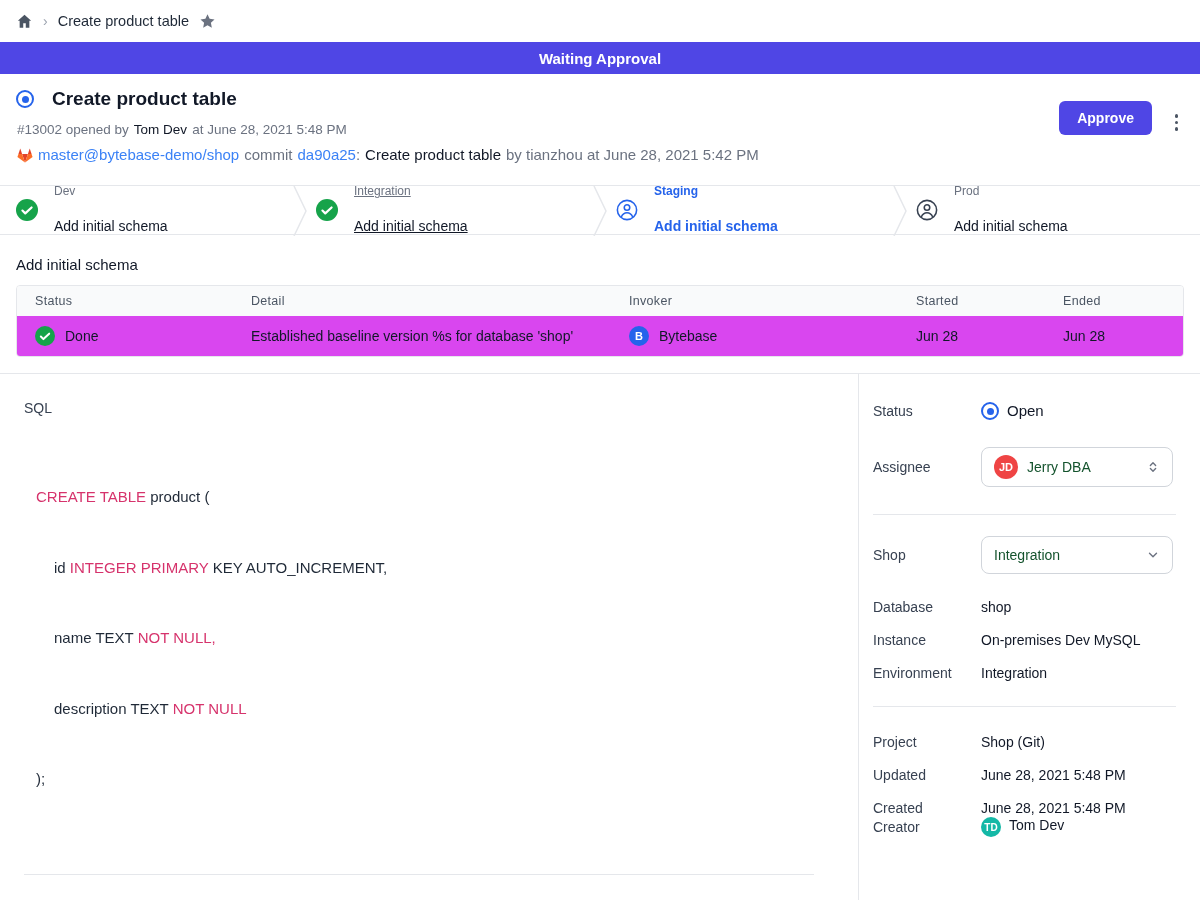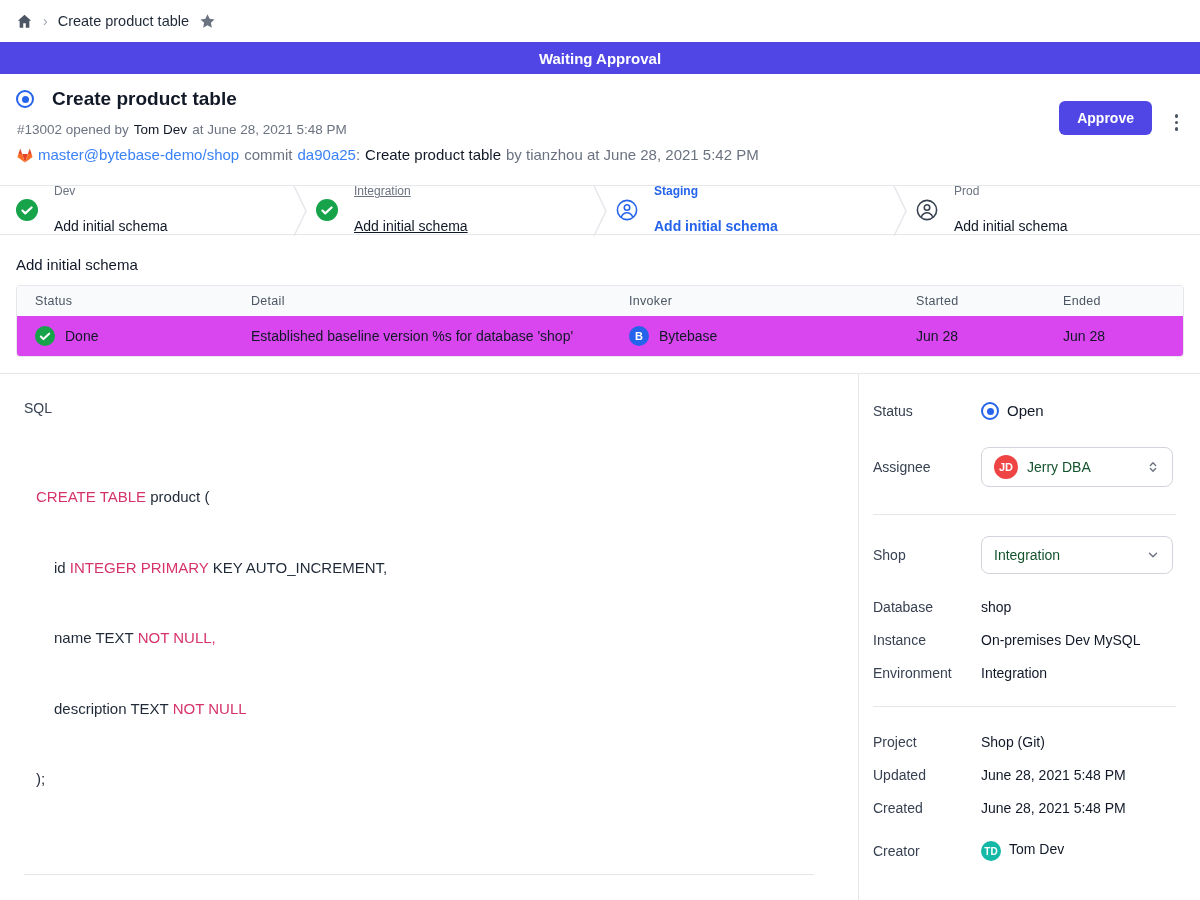--- a/index.html
+++ b/index.html
@@ -87,21 +87,21 @@
   .select-box .grow { flex:1 1 auto; font-size:14px; color:#14532d; }
   .assignee-row { margin-top:17px; }
   .assignee-row .select-box { height:40px; }
   .side-divider { border:none; border-top:1px solid #e5e7eb; margin-top:27px; }
   .stage-row { margin-top:21px; }
   .stage-row .select-box { height:38px; }
   .plain-row { margin-top:16px; height:17px; }
   .plain-row.first { margin-top:24px; }
   .side-divider2 { border:none; border-top:1px solid #e5e7eb; margin-top:25px; }
   .project-row { margin-top:26px; height:17px; }
-  .creator-row { margin-top:24px; height:22px; }
+  .creator-row { height:22px; }
 </style>
 </head>
 <body>
 
 <div class="breadcrumb">
   <span class="icon-btn">
     <svg width="17" height="17" viewBox="0 0 20 20" fill="#4b5563">
         <path d="M10 2.2 2.2 9h2.1v8.3h4.2v-5.1h3v5.1h4.2V9h2.1z"></path>
       </svg>
   </span>

